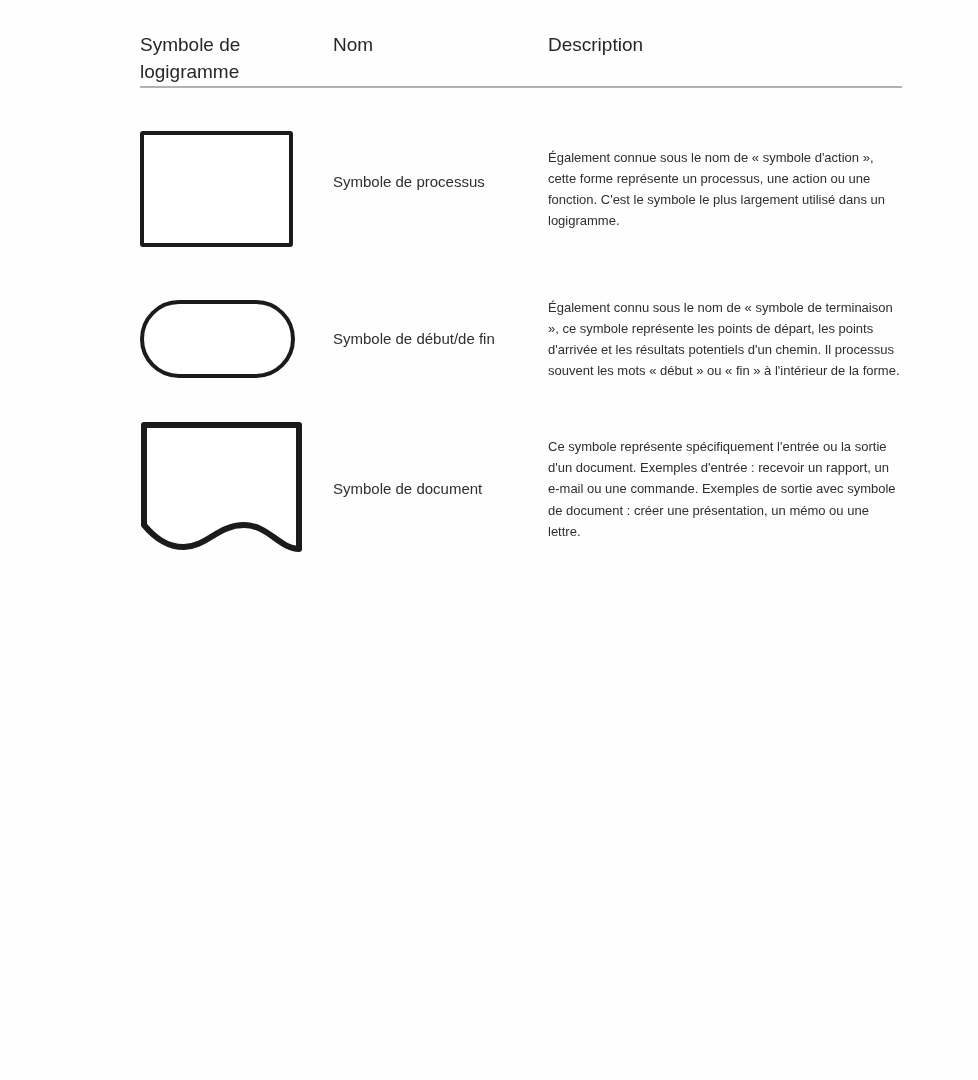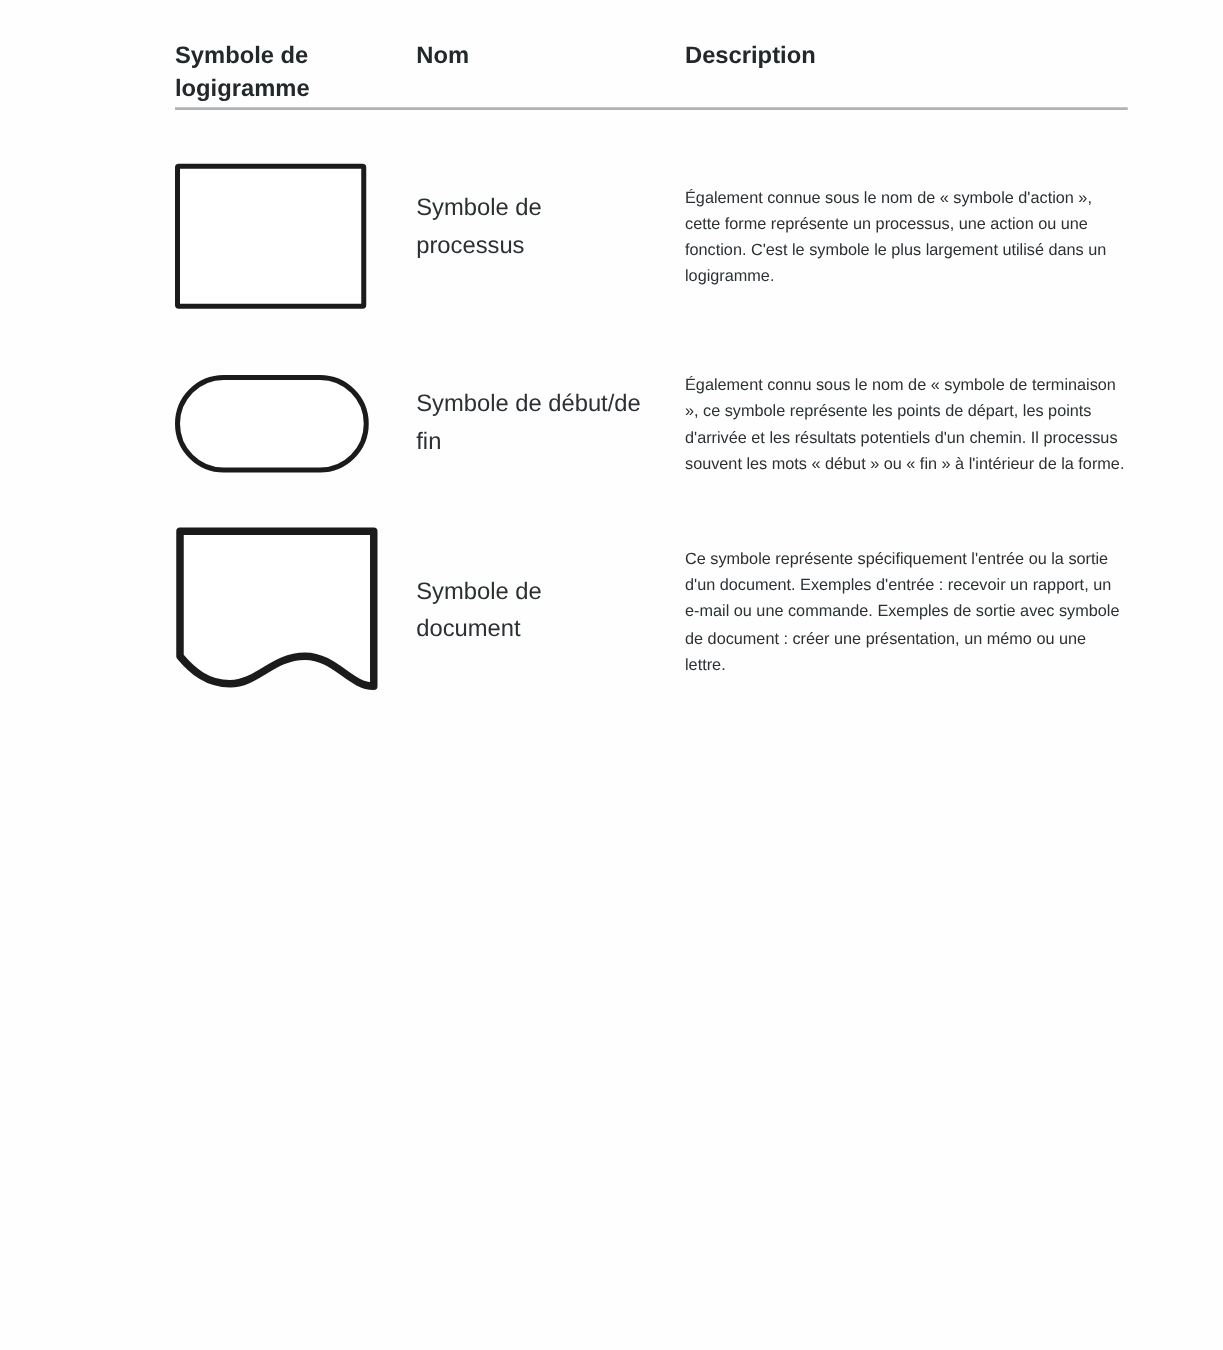--- a/index.html
+++ b/index.html
@@ -25,21 +25,21 @@
   }
 
   .symbol-table col.col-symbol { width: 193px; }
   .symbol-table col.col-name   { width: 215px; }
   .symbol-table col.col-desc   { width: 354px; }
 
   thead th {
     text-align: left;
     vertical-align: top;
     font-size: 19px;
-    font-weight: bold;
+    font-weight: normal;
     line-height: 1.42;
     color: #23282b;
     padding: 32px 0 0 0;
     border-bottom: 2px solid #b0b3b5;
     height: 80px;
     box-sizing: border-box;
   }
   thead th.th-symbol { padding-right: 40px; }
   thead th.th-name   { padding-left: 0px; padding-right: 40px; }
   thead th.th-desc   { padding-left: 0px; margin-left: 32px; }
@@ -78,21 +78,21 @@
     border-radius: 999px;
     background: #ffffff;
     box-sizing: border-box;
   }
 
   .shape-document svg {
     display: block;
   }
 
   td.cell-name {
-    font-size: 19px;
+    font-size: 15px;
     line-height: 1.6;
     color: #2b3033;
     padding-right: 30px;
   }
 
   td.cell-desc {
     font-size: 13px;
     line-height: 1.63;
     color: #2b3033;
     padding: 0;

